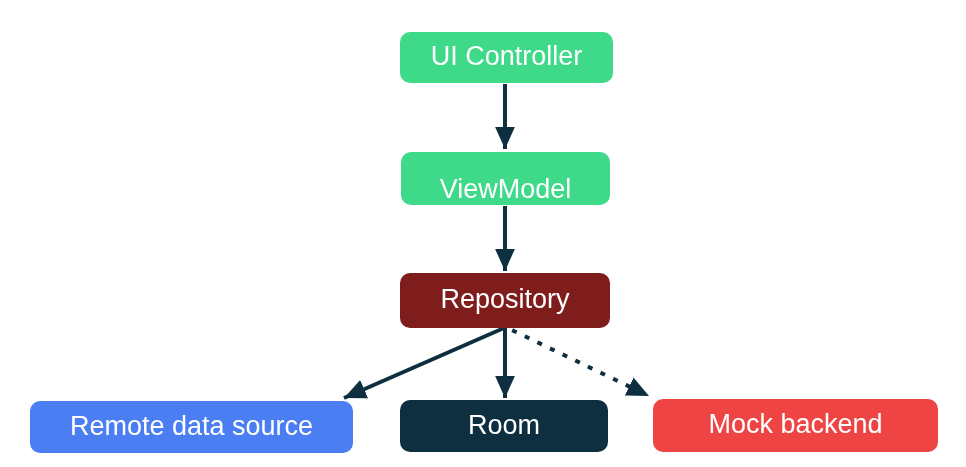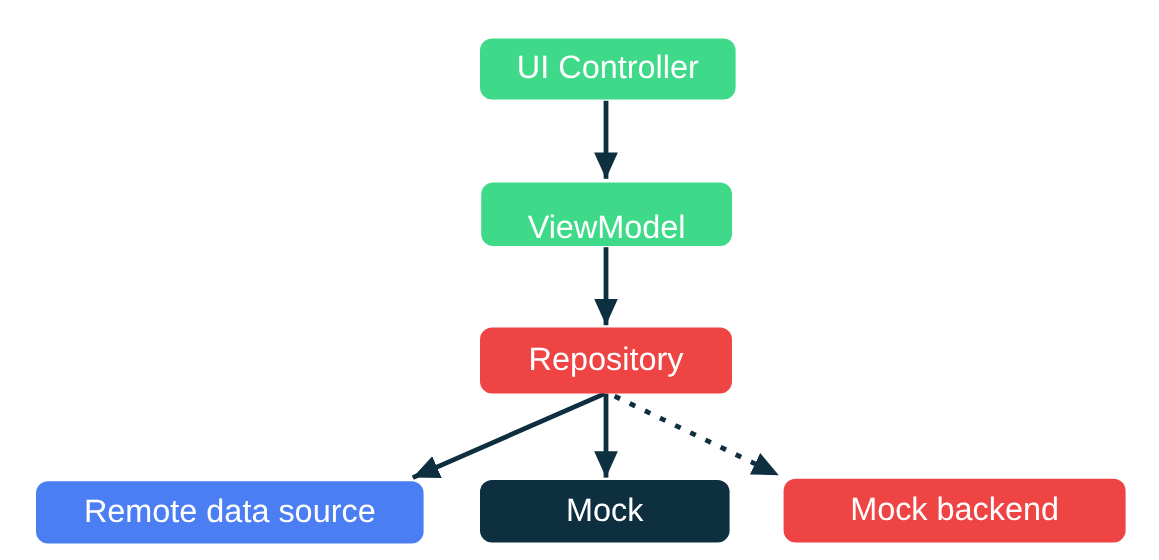--- a/index.html
+++ b/index.html
@@ -63,29 +63,29 @@
   </svg>
 
   <div class="node node-ui-controller" style="background: rgb(63, 217, 138); color: rgb(255, 255, 255);">
     <span>UI Controller</span>
   </div>
 
   <div class="node node-viewmodel" style="background: rgb(63, 217, 138); color: rgb(255, 255, 255);">
     <span>ViewModel</span>
   </div>
 
-  <div class="node node-repository" style="background: #ef4444; color: rgb(255, 255, 255);">
+  <div class="node node-repository" style="background: #7f1d1d; color: rgb(255, 255, 255);">
     <span>Repository</span>
   </div>
 
   <div class="node node-remote" style="background: rgb(75, 126, 242); color: rgb(255, 255, 255);">
     <span>Remote data source</span>
   </div>
 
   <div class="node node-room" style="background: rgb(14, 47, 63); color: rgb(255, 255, 255);">
-    <span>Mock</span>
+    <span>Room</span>
   </div>
 
   <div class="node node-mock" style="background: #ef4444; color: rgb(255, 255, 255);">
     <span>Mock backend</span>
   </div>
 
 </div>
 
 </body></html>

